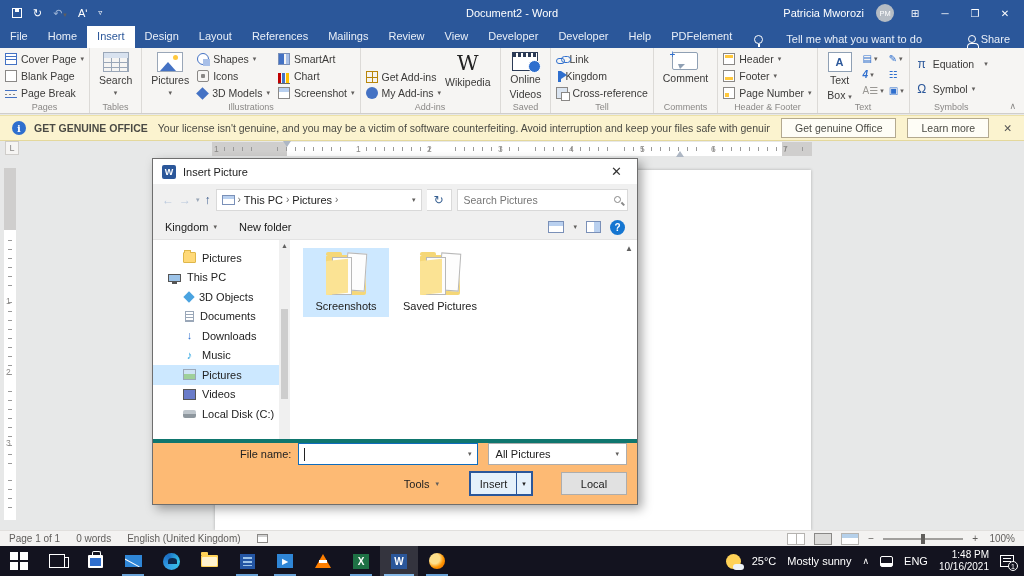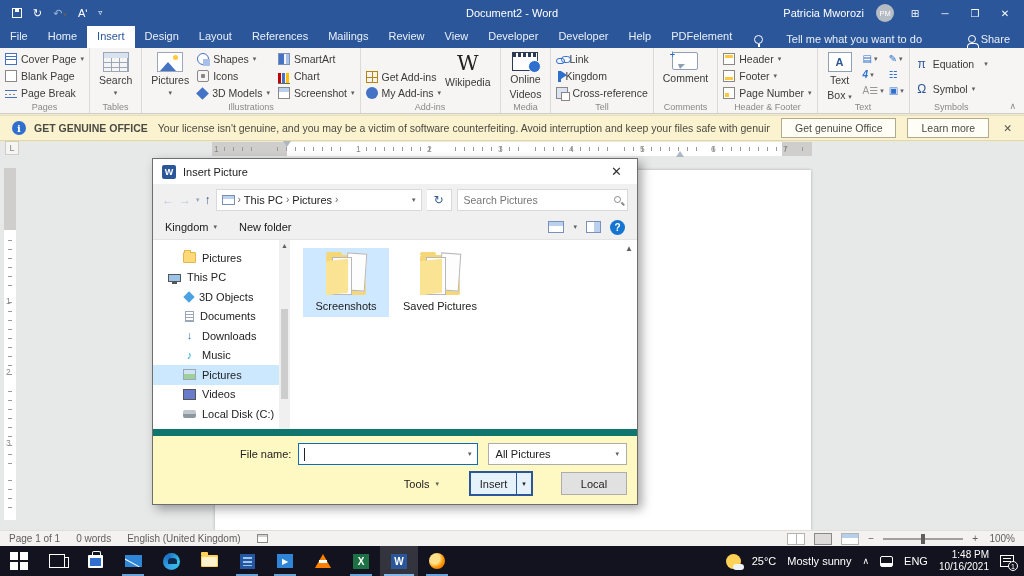--- a/index.html
+++ b/index.html
@@ -153,21 +153,21 @@
   .bigfold { width:52px; height:42px; position:relative; }
   .bf-back { position:absolute; inset:2px 6px 0 6px; background:#f5d778; border-radius:2px; }
   .bf-back::before { content:''; position:absolute; top:-3px; left:0; width:16px; height:3px; background:#f5d778; border-radius:2px 2px 0 0; }
   .bf-card { position:absolute; top:0; width:20px; height:38px; background:#fdfdfd; border:1px solid #b8b8b8; }
   .bf-card.c1 { left:12px; top:4px; }
   .bf-card.c2 { left:26px; transform:rotate(4deg); }
   .bf-card .hd { height:6px; margin:2px; }
   .hd-gray { background:#d7dee8; } .hd-blue { background:#2f5fae; }
   .bf-front { position:absolute; left:6px; bottom:0; width:22px; height:34px; background:#fbe394; border-radius:1px 0 0 1px; transform:skewY(-6deg); transform-origin:bottom left; }
   .files-up { position:absolute; top:4px; right:4px; color:#606060; font-size:8px; }
-  .dlg-footer { background:#fef9c3; border-top:7px solid #0f766e; padding:7px 10px 9px; display:flex; flex-direction:column; gap:7px; flex:0 0 auto; }
+  .dlg-footer { background:#fdba74; border-top:4px solid #0f766e; padding:0 10px 9px; display:flex; flex-direction:column; gap:7px; flex:0 0 auto; }
   .frow { display:flex; align-items:center; }
   .fn-label { width:136px; text-align:right; padding-right:7px; }
   .fn-input { width:180px; height:22px; background:#fff; border:1px solid #0f6cbd; display:flex; align-items:center; padding:0 5px; }
   .fn-input .caret { margin-left:auto; }
   .cursor { width:1px; height:13px; background:#222; }
   .ftype { width:140px; height:22px; margin-left:10px; background:#fff; border:1px solid #adadad; display:flex; align-items:center; padding:0 7px; }
   .ftype .caret { margin-left:auto; }
   .frow2 { justify-content:flex-end; gap:13px; }
   .tools { display:flex; align-items:center; gap:6px; margin-right:18px; }
   .btn { height:23px; display:flex; align-items:center; justify-content:center; background:#e1e1e1; border:1px solid #adadad; }
@@ -357,21 +357,21 @@
           <span>Wikipedia</span>
         </span>
       <div class="glabel">Add-ins</div>
     </div>
     <div class="rgroup">
       <span class="bigbtn">
           <span class="i-video"></span>
           <span>Online</span>
           <span>Videos</span>
         </span>
-      <div class="glabel">Media</div>
+      <div class="glabel">Saved</div>
     </div>
     <div class="rgroup">
       <div class="stack">
         <span class="sbtn">
             <span class="mini i-link"></span>
             <span>Link</span>
           </span>
         <span class="sbtn">
             <span class="mini i-bkm"></span>
             <span>Kingdom</span>

